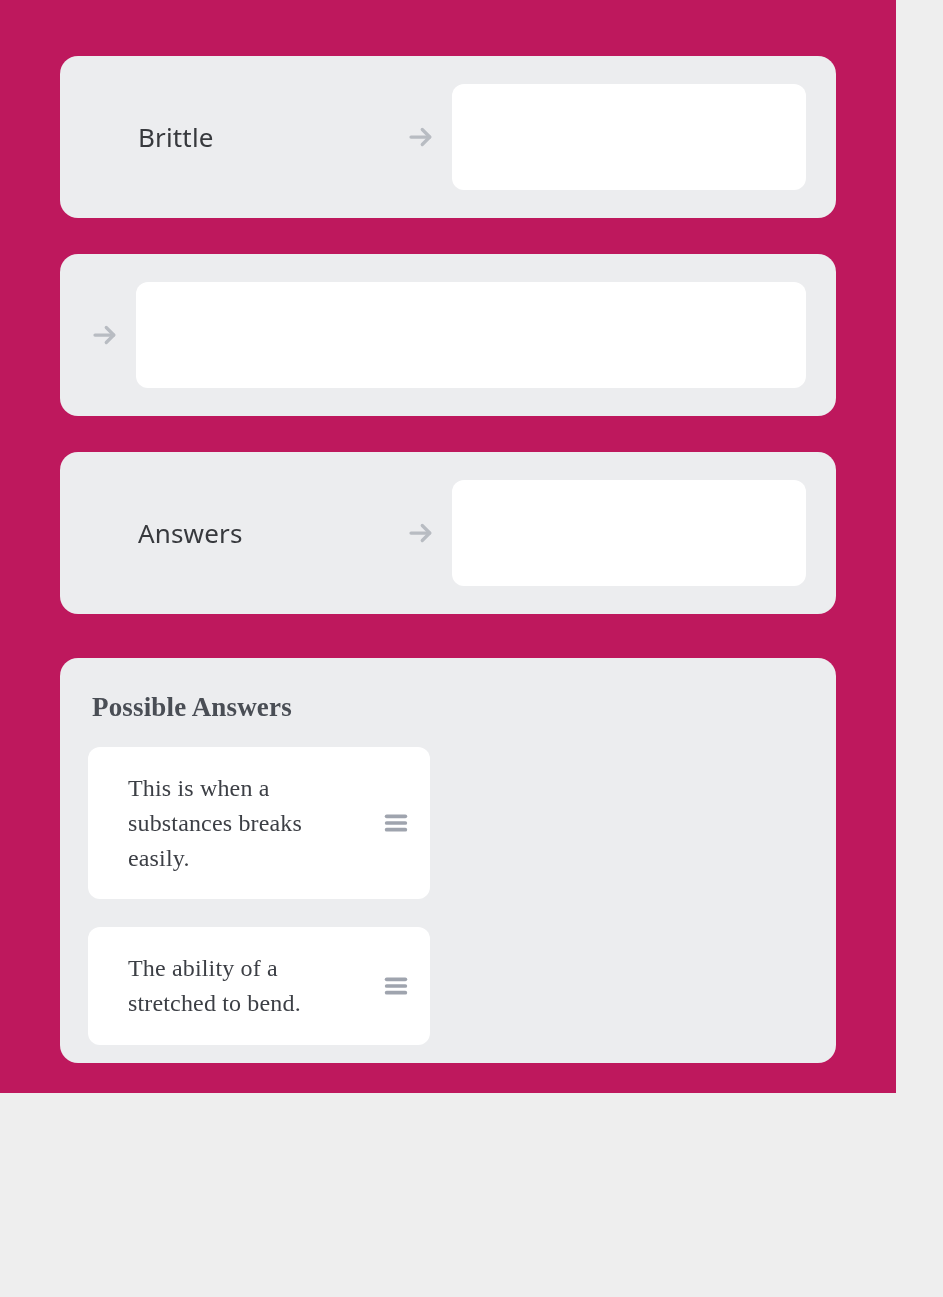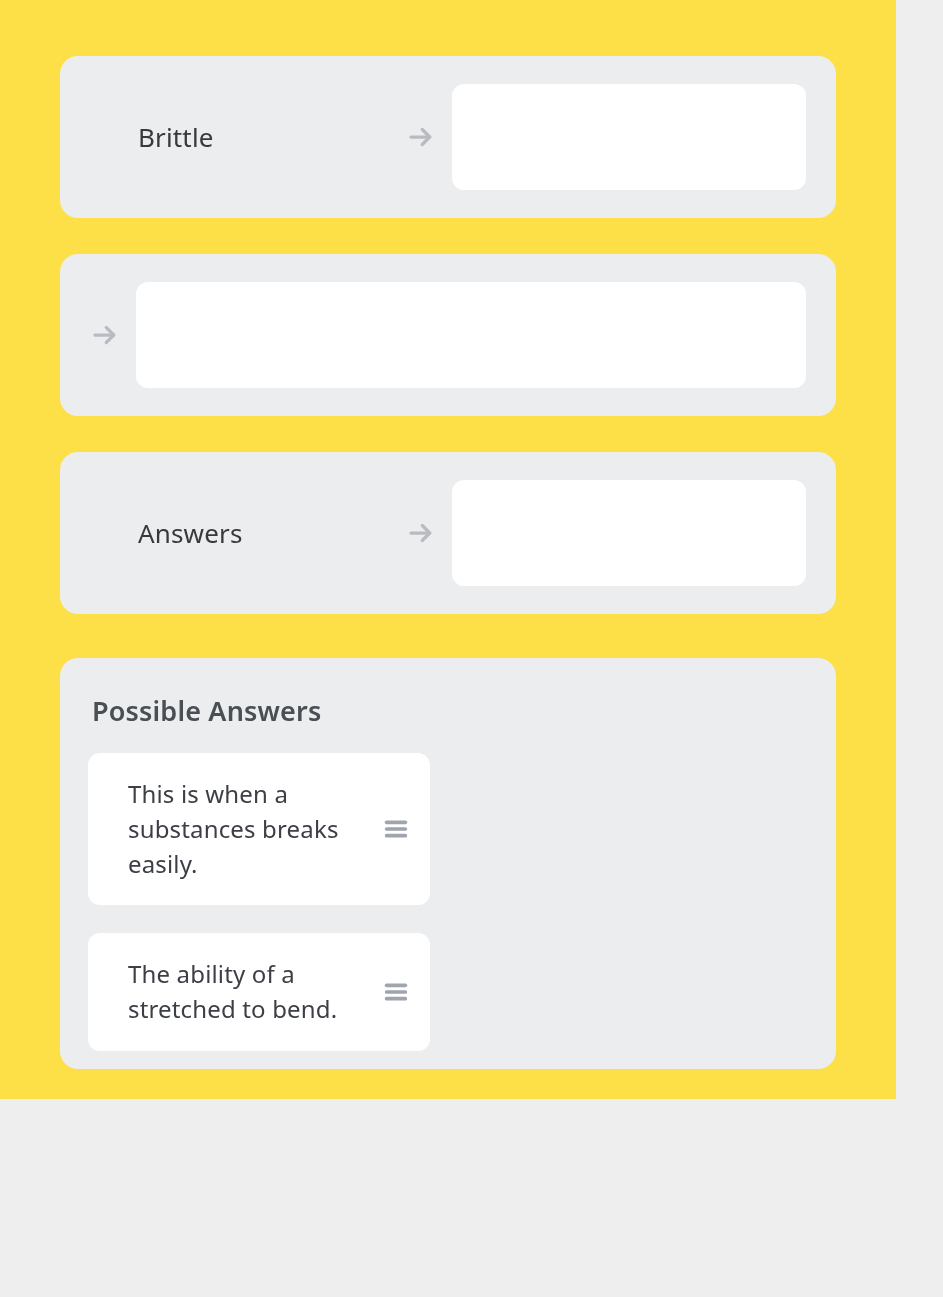--- a/index.html
+++ b/index.html
@@ -5,21 +5,21 @@
 * { box-sizing: border-box; margin: 0; padding: 0; }
 body {
   font-family: system-ui, -apple-system, "Segoe UI", Arial, sans-serif;
   background: #eeeeee;
   width: 943px;
   margin: 0 auto;
   font-feature-settings: "ss01";
   letter-spacing: 0.01em;
 }
 .page {
-  background: #fde047;
+  background: #be185d;
   width: 896px;
   padding: 0 0 30px 0;
 }
 .content { padding: 56px 60px 0 60px; }
 .match-row {
   background: #ecedef;
   border-radius: 18px;
   padding: 28px 30px;
   margin-bottom: 36px;
   display: flex;
@@ -44,20 +44,21 @@
   flex: 1 1 auto;
   background: #ffffff;
   border-radius: 12px;
   height: 106px;
 }
 .answers-panel {
   margin-top: 44px;
   background: #ecedef;
   border-radius: 18px;
   padding: 34px 28px 18px 28px;
+  font-family: Liberation Serif, serif;
 }
 .answers-title {
   font-size: 27px;
   font-weight: 600;
   color: #4a4e55;
   padding-left: 4px;
   margin-bottom: 24px;
 }
 .answers-grid {
   display: flex;

